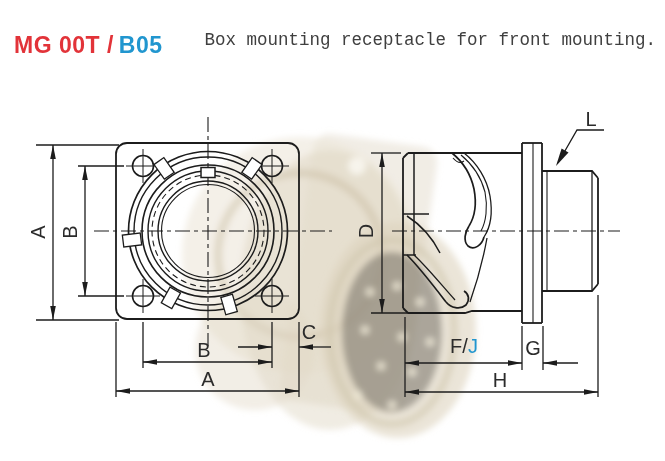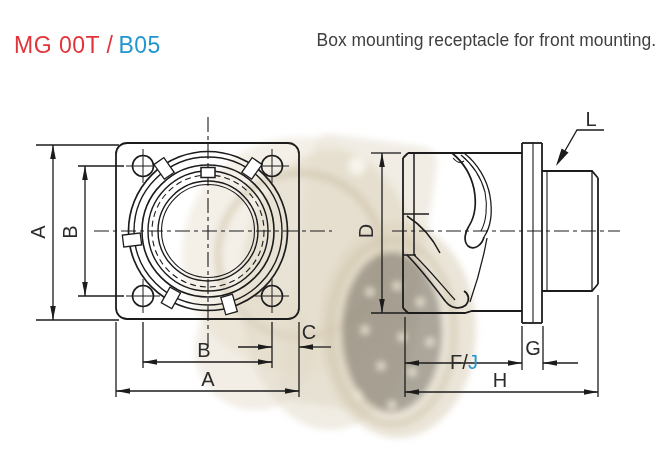--- a/index.html
+++ b/index.html
@@ -3,27 +3,27 @@
 <meta charset="utf-8">
 <style>
   html,body{margin:0;padding:0;}
   body{
     width:665px;height:461px;position:relative;overflow:hidden;
     background:#ffffff;
     font-family:"Liberation Sans","DejaVu Sans",sans-serif;
   }
   .title{
     position:absolute;left:14px;top:32px;
-    font-size:23px;font-weight:normal;letter-spacing:0.5px;white-space:nowrap;
+    font-size:23px;font-weight:bold;letter-spacing:0.5px;white-space:nowrap;
   }
   .title .red{color:#e23339;margin-right:5px;}
   .title .blue{color:#2196cf;}
   .desc{
     position:absolute;right:9px;top:29px;
-    text-align:right;font-size:17.5px;line-height:23px;color:#3f3f3f;
+    text-align:right;font-size:17.5px;line-height:23px;color:#3f3f3f;font-family:Liberation Mono, monospace;
   }
   .dim{
     position:absolute;transform:translate(-50%,-50%);
     font-size:20px;color:#2b2b2b;white-space:nowrap;z-index:3;
   }
   .dim.rot{transform:translate(-50%,-50%) rotate(-90deg);}
   .dim .blue{color:#2196cf;}
   svg{position:absolute;left:0;top:0;z-index:2;}
   .ln{stroke:#1c1c1c;fill:none;}
 </style>
@@ -249,16 +249,16 @@
     </g>
   </g>
 </svg>
 
 <span class="dim rot" style="left:38px;top:232px;">A</span>
 <span class="dim rot" style="left:70px;top:232px;">B</span>
 <span class="dim" style="left:204px;top:350px;">B</span>
 <span class="dim" style="left:208px;top:379px;">A</span>
 <span class="dim" style="left:309px;top:332px;">C</span>
 <span class="dim rot" style="left:366px;top:231px;">D</span>
-<span class="dim" style="left:464px;top:346px;margin-top:16px;"><span>F/</span><span class="blue">J</span></span>
+<span class="dim" style="left:464px;top:346px;"><span>F/</span><span class="blue">J</span></span>
 <span class="dim" style="left:533px;top:348px;">G</span>
 <span class="dim" style="left:500px;top:380px;">H</span>
 <span class="dim" style="left:591px;top:119px;">L</span>
 
 </body></html>

